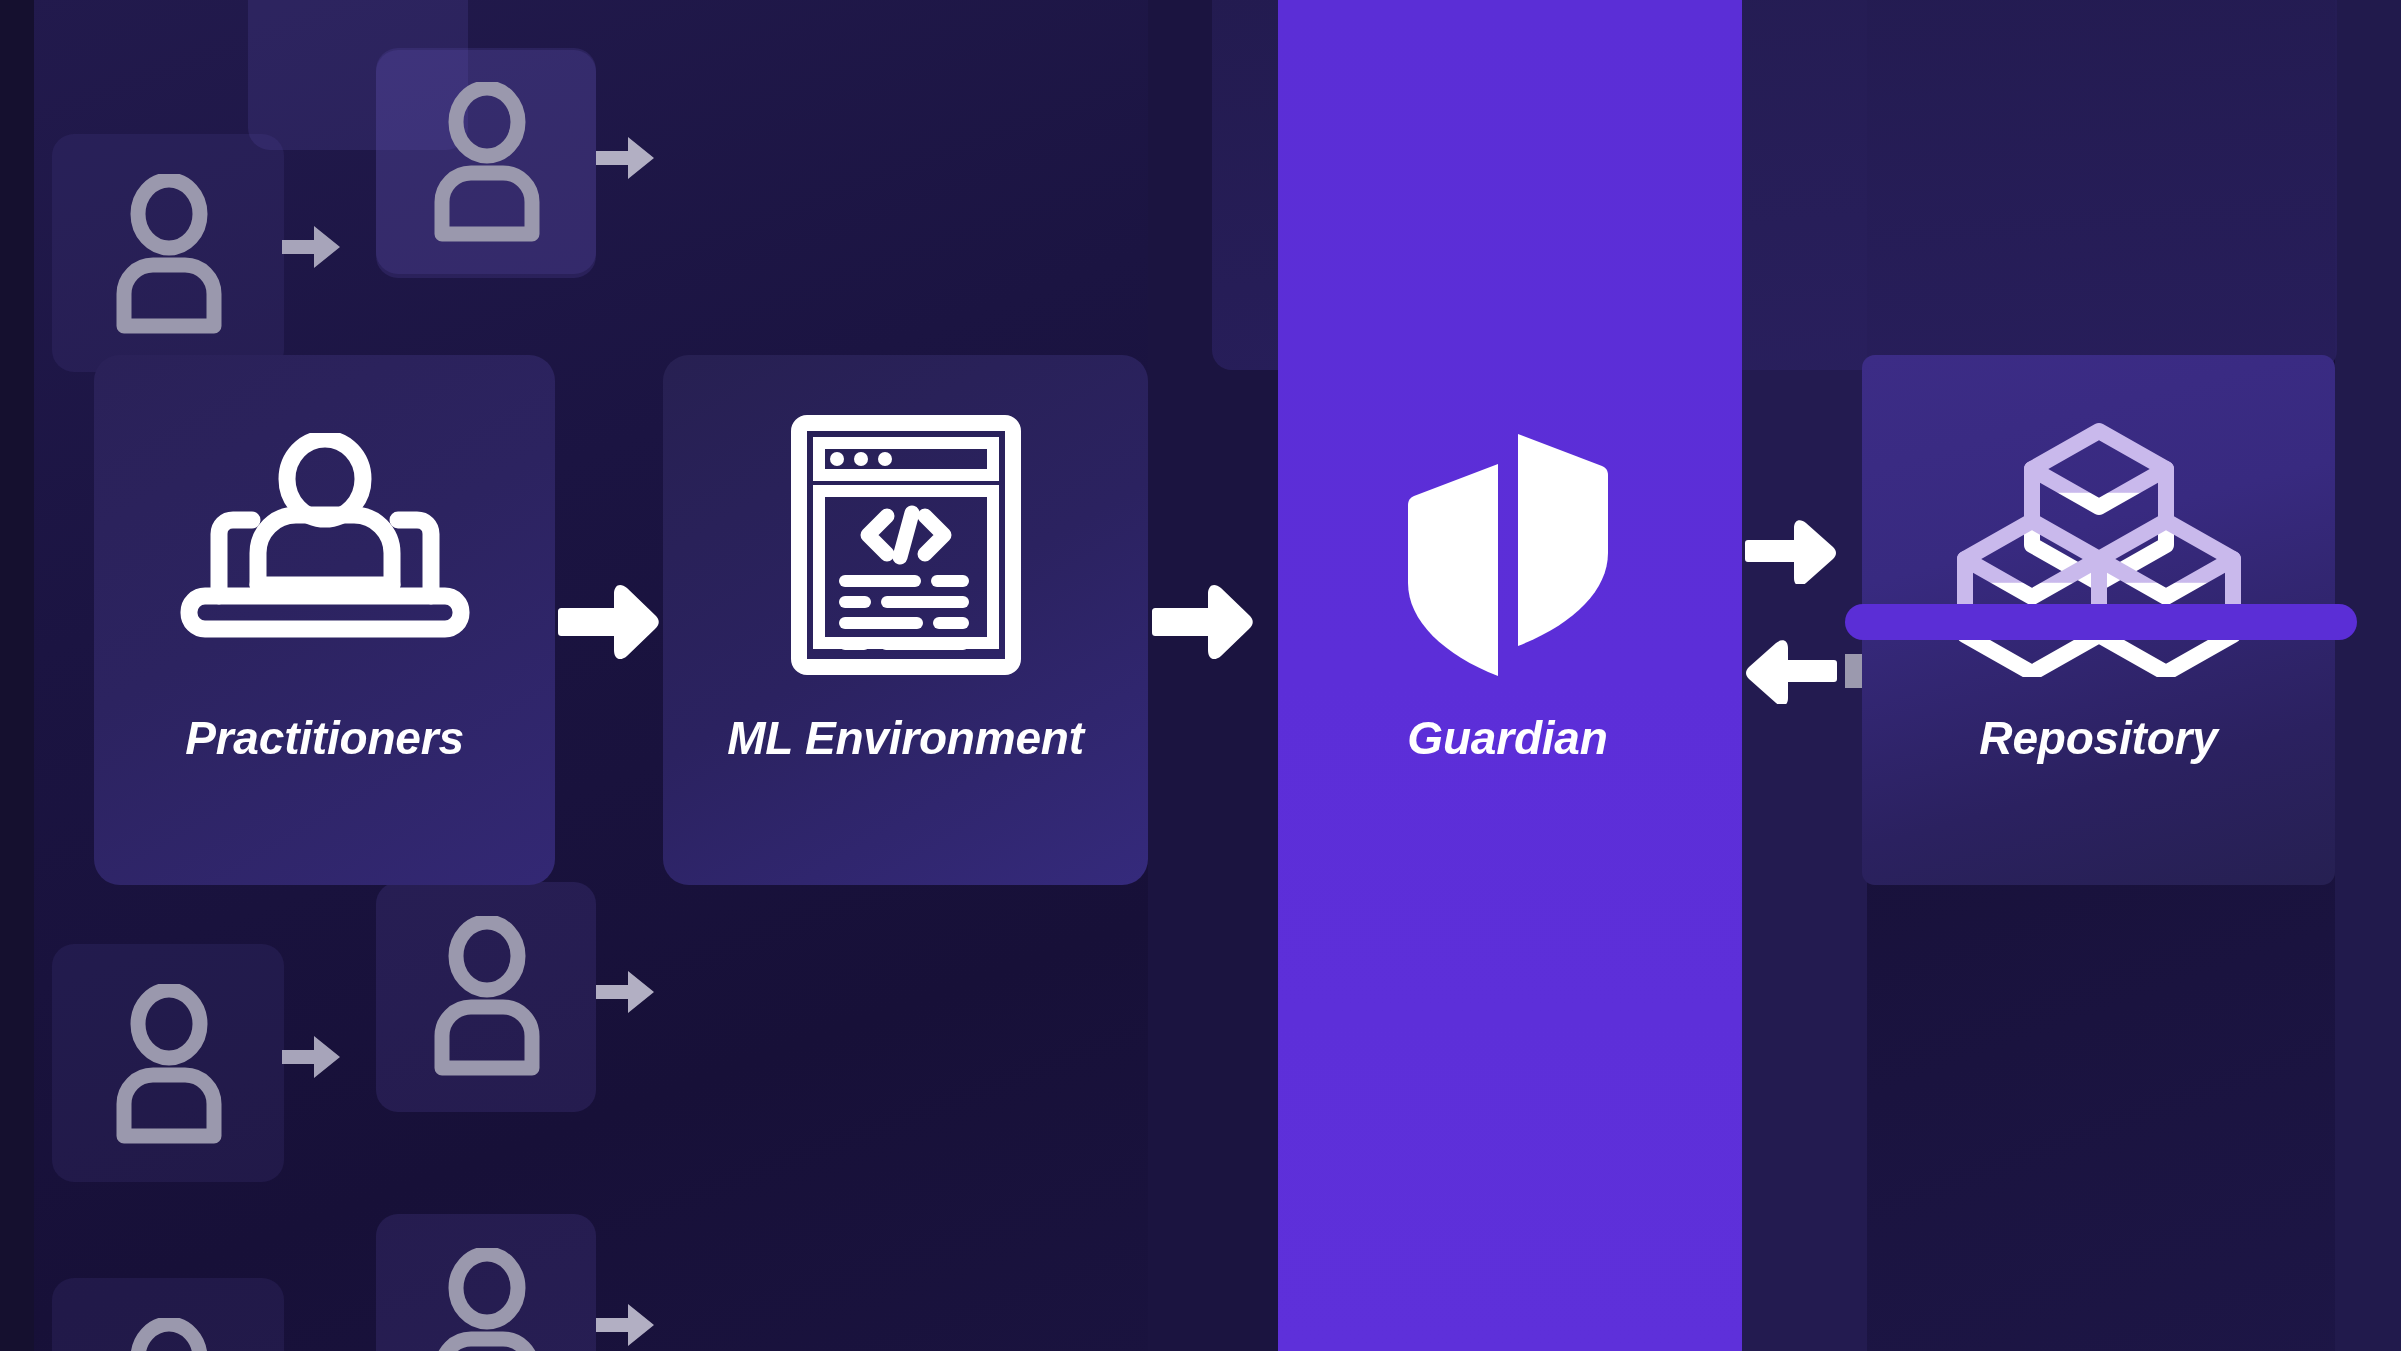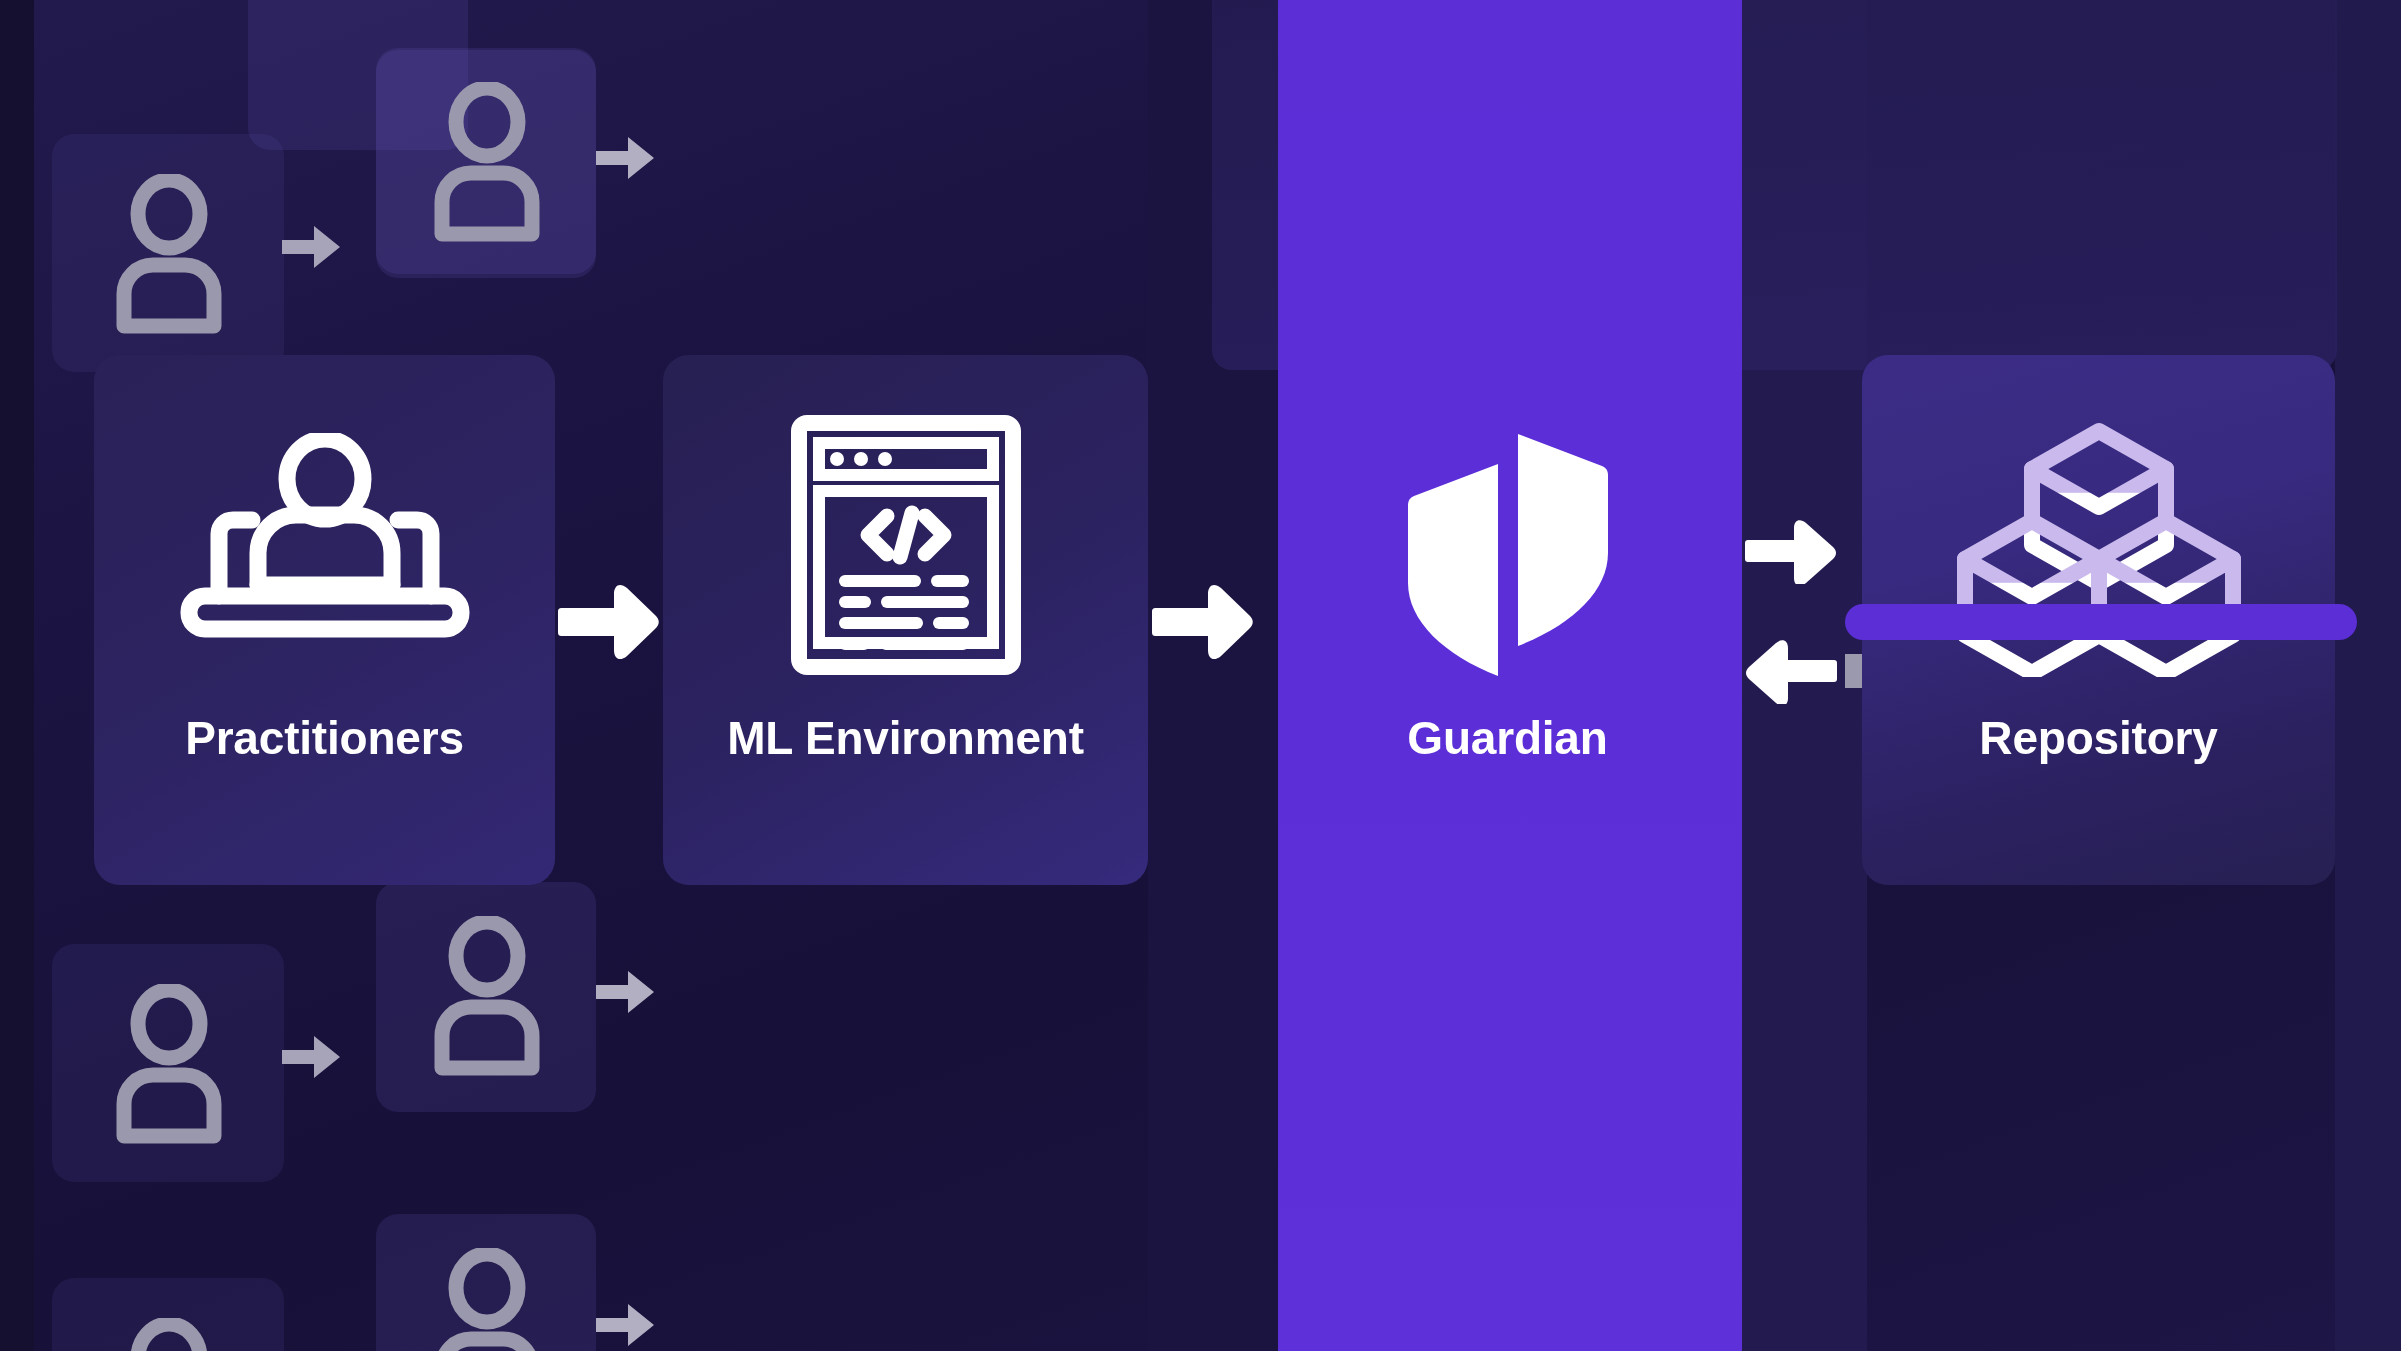--- a/index.html
+++ b/index.html
@@ -52,29 +52,31 @@
   }
 
   
   .node{
     position:absolute;
     border-radius:26px;
     display:flex;
     flex-direction:column;
     align-items:center;
     justify-content:flex-start;
+    font-style:italic;
   }
   .node-practitioners{
     background:linear-gradient(150deg,#2a2158 0%,#2c2360 45%,#332874 100%);
   }
   .node-ml{
     background:linear-gradient(150deg,#272052 0%,#2b2260 50%,#352a7c 100%);
   }
   .node-repo{
     background:linear-gradient(165deg,#3c2c86 0%,#382a80 35%,#2b2160 75%,#262052 100%);
+    border-radius:13px;
   }
   .node-guardian{
     background:transparent;
   }
 
   .node-icon{
     position:absolute;
     left:50%;
     transform:translateX(-50%);
     color:#ffffff;

